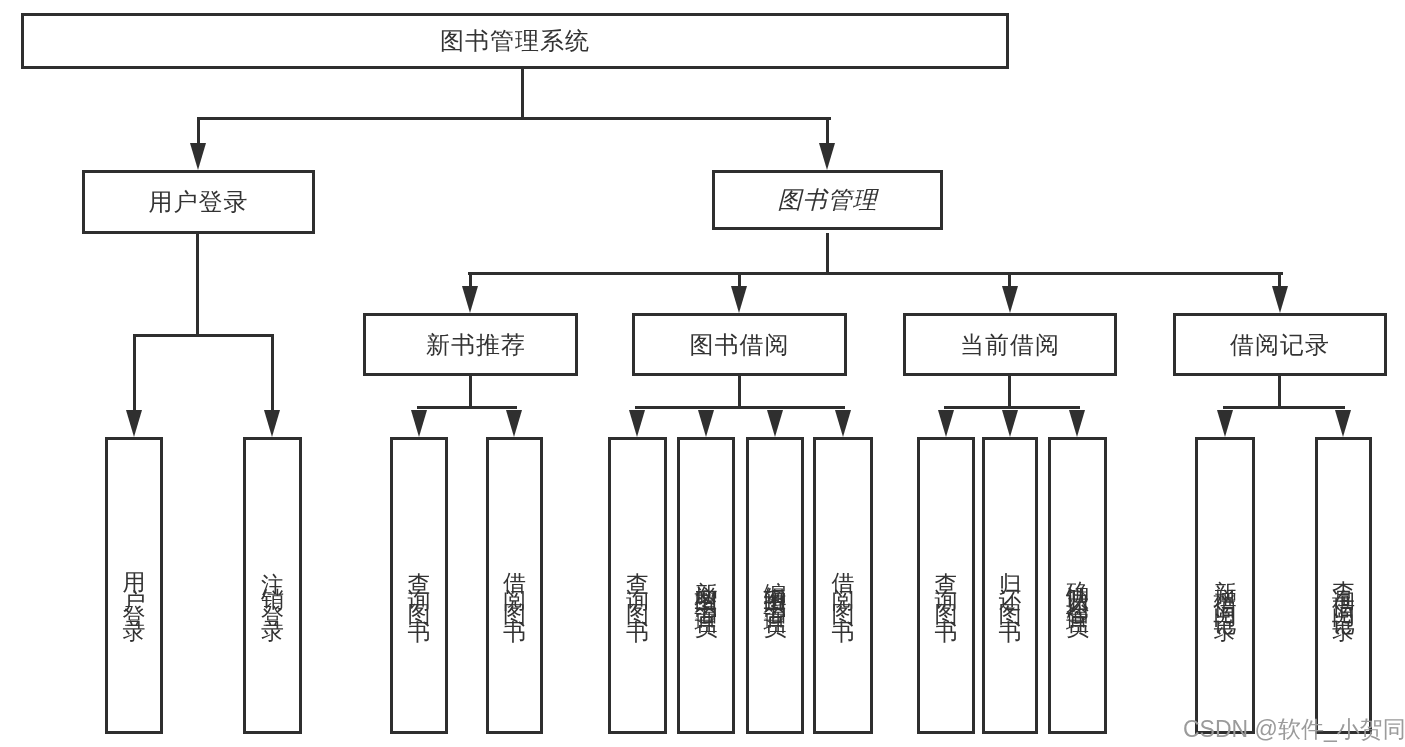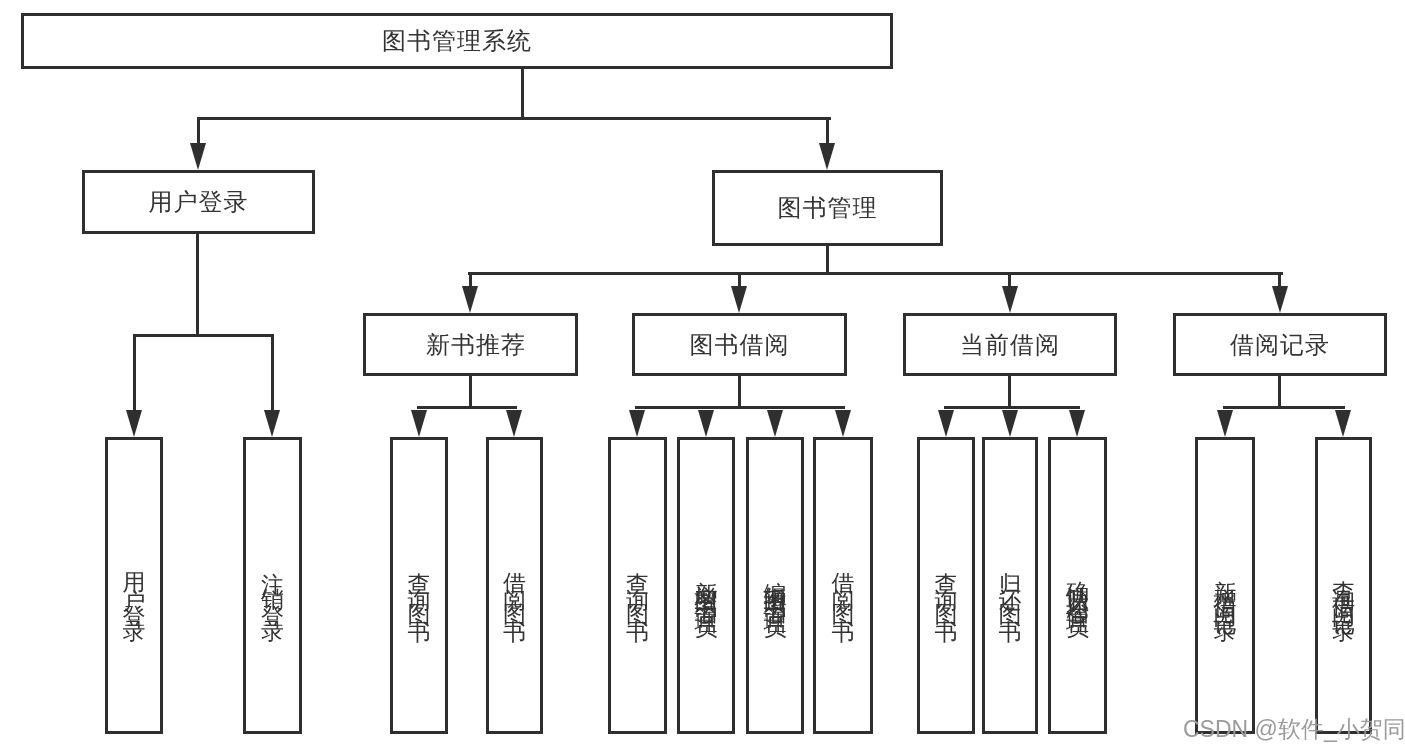--- a/index.html
+++ b/index.html
@@ -26,24 +26,24 @@
   .watermark{
     position:absolute;left:1183px;top:716px;z-index:5;
     font-size:23px;line-height:26px;color:#9b9b9b;white-space:nowrap;
   }
 </style>
 </head>
 <body>
 
 <div id="stage">
 
-  <div class="box hbox" style="left:21px;top:13px;width:872px;height:56px;">图书管理系统</div>
+  <div class="box hbox" style="left:21px;top:13px;width:988px;height:56px;">图书管理系统</div>
 
   <div class="box hbox" style="left:82px;top:170px;width:233px;height:64px;">用户登录</div>
-  <div class="box hbox" style="left:712px;top:170px;width:231px;height:76px;">图书管理</div>
+  <div class="box hbox" style="left:712px;top:170px;width:231px;height:60px;font-style:italic;">图书管理</div>
 
   <div class="box hbox" style="left:363px;top:313px;width:215px;height:63px;padding-left:11px;">新书推荐</div>
   <div class="box hbox" style="left:903px;top:313px;width:214px;height:63px;">当前借阅</div>
   <div class="box hbox" style="left:632px;top:313px;width:215px;height:63px;">图书借阅</div>
   <div class="box hbox" style="left:1173px;top:313px;width:214px;height:63px;">借阅记录</div>
 
   <div class="box vbox" style="left: 105px; top: 437px; width: 58px; height: 297px; letter-spacing: 16px;">用户登录</div>
   <div class="box vbox" style="left: 243px; top: 437px; width: 59px; height: 297px; letter-spacing: 16px;">注销登录</div>
 
   <div class="box vbox" style="left: 390px; top: 437px; width: 58px; height: 297px; letter-spacing: 16px;">查询图书</div>

